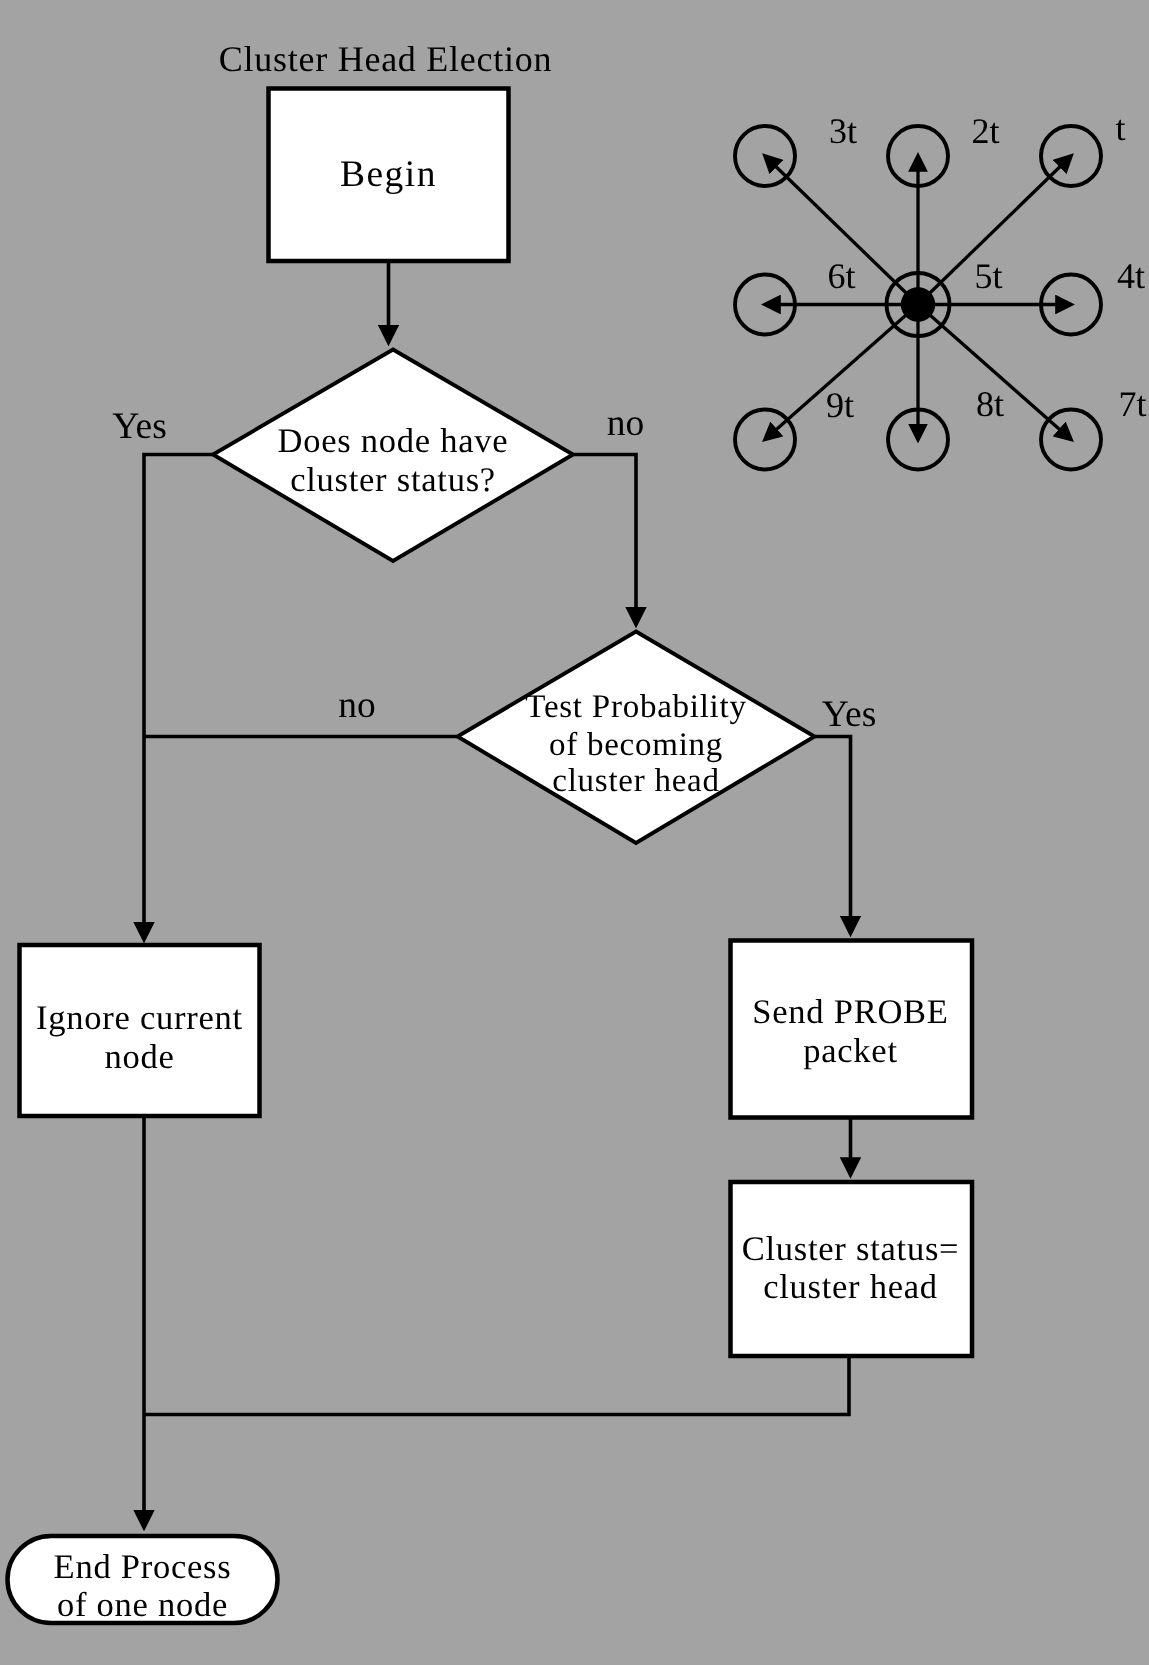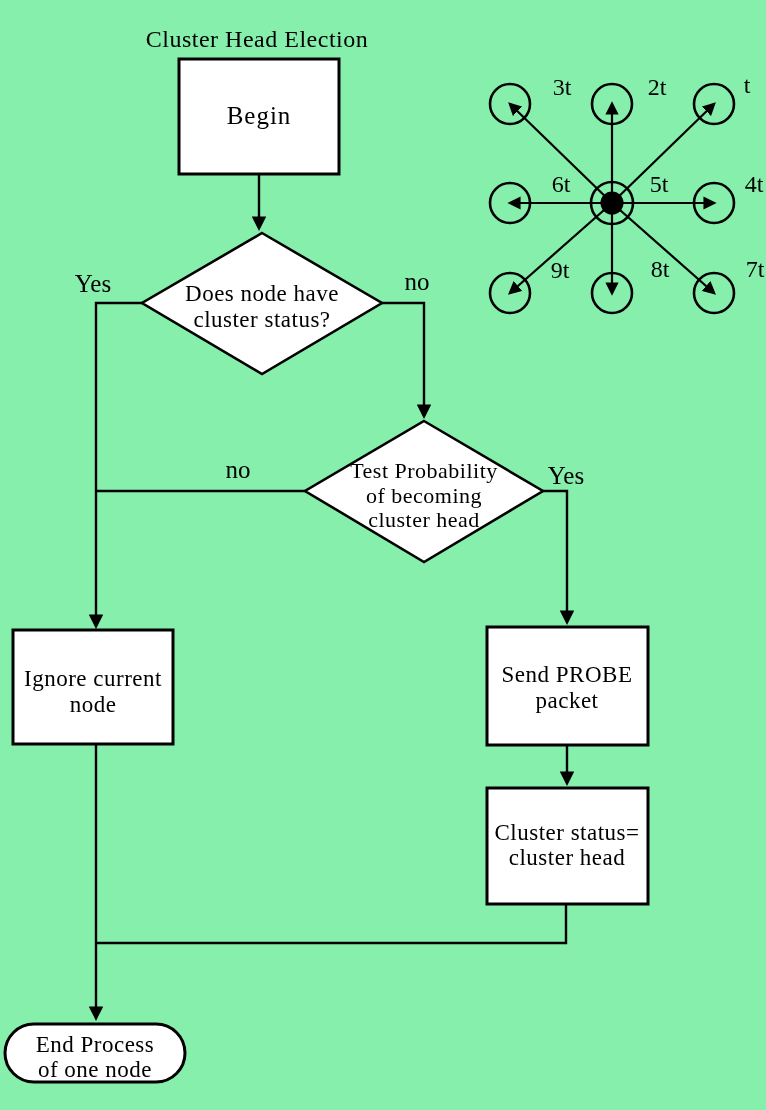--- a/index.html
+++ b/index.html
@@ -4,21 +4,21 @@
 <style>
   html, body {
     margin: 0;
     padding: 0;
     background: #ffffff;
   }
   .page {
     position: relative;
     width: 766px;
     height: 1110px;
-    background: #86efac;
+    background: #a3a3a3;
     font-family: "Liberation Serif", "DejaVu Serif", serif;
   }
   svg { display: block; }
   .shape {
     fill: #ffffff;
     stroke: #000000;
     stroke-width: 3;
   }
   .shape-thin {
     fill: #ffffff;

